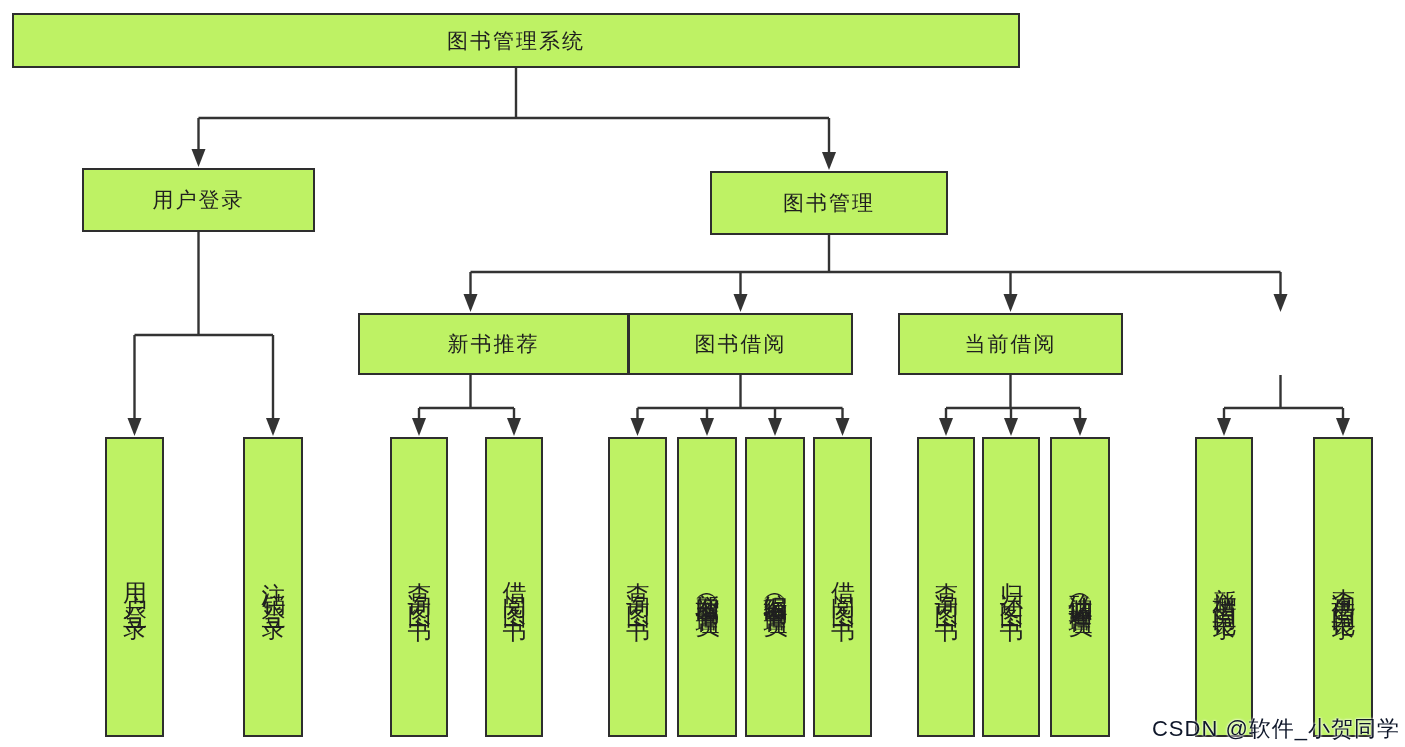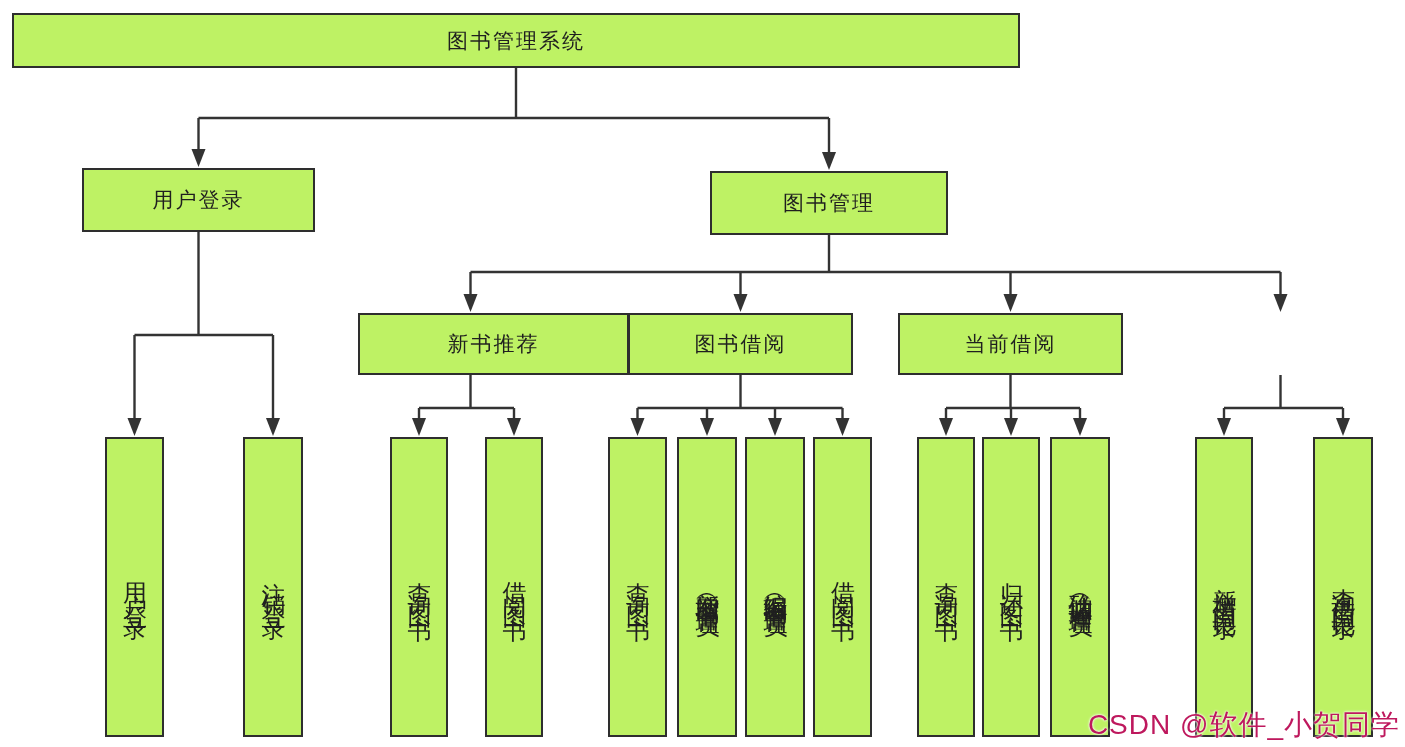--- a/index.html
+++ b/index.html
@@ -12,21 +12,21 @@
     position:absolute;box-sizing:border-box;background:#bef264;
     border:2.5px solid #2e2e2e;display:flex;align-items:center;justify-content:center;
     color:#1f1f1f;font-size:21px;letter-spacing:2px;z-index:1;text-align:center;
     line-height:1.2;
   }
   .node.v{
     writing-mode:vertical-rl;font-size:24px;letter-spacing:10px;
   }
   .watermark{
     position:absolute;right:5px;bottom:3px;z-index:2;
-    font-size:28px;color:#be185d;letter-spacing:1px;
+    font-size:22px;color:#0f172a;letter-spacing:1px;
     text-shadow:0 0 2px #ffffff,0 0 3px #ffffff;
   }
 </style>
 </head>
 <body>
 
 <div id="stage">
   <svg id="connectors" viewBox="0 0 1405 747" xmlns="http://www.w3.org/2000/svg">
       <line x1="516" y1="68" x2="516" y2="118" stroke="#333333" stroke-width="2.4"></line>
       <line x1="198.5" y1="118" x2="829" y2="118" stroke="#333333" stroke-width="2.4"></line>

